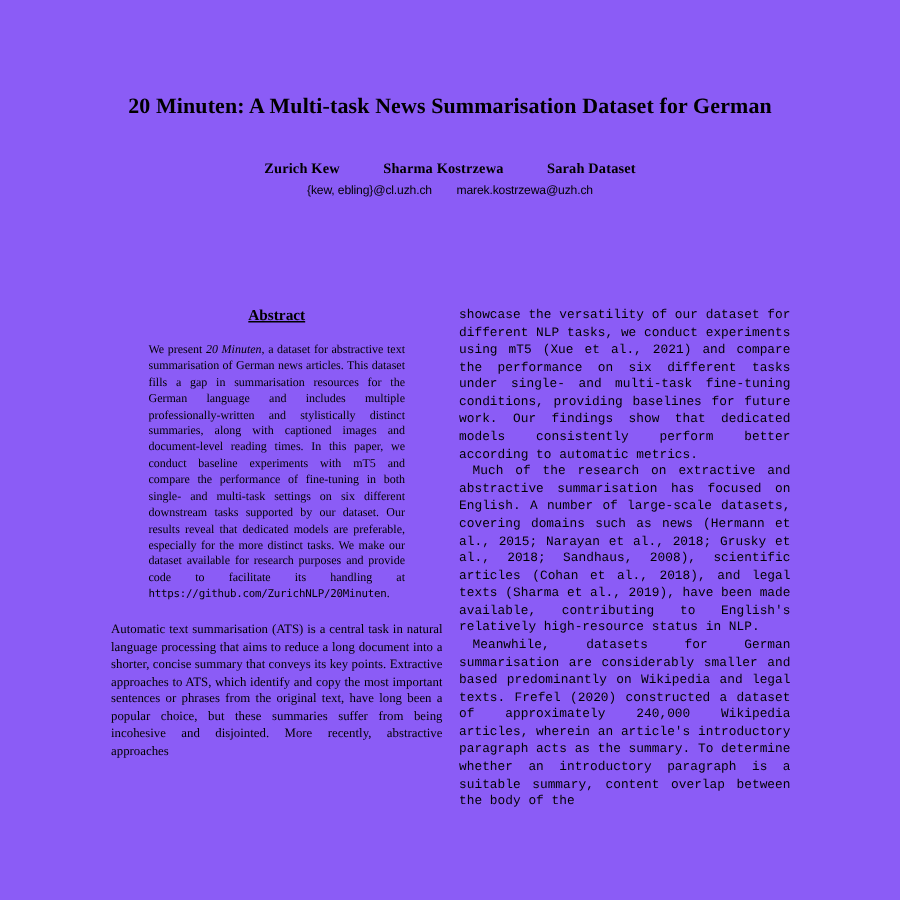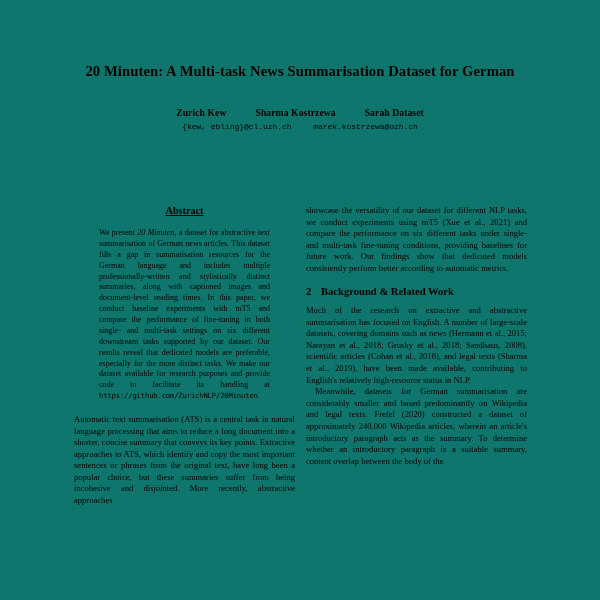--- a/index.html
+++ b/index.html
@@ -12,21 +12,21 @@
     height: 600px;
     overflow: hidden;
     font-family: "Liberation Serif", "DejaVu Serif", serif;
     color: #000000;
     -webkit-font-smoothing: antialiased;
   }
   .page {
     position: relative;
     width: 600px;
     height: 600px;
-    background: #0f766e;
+    background: #8b5cf6;
     overflow: hidden;
   }
 
   
   .masthead {
     padding-top: 62px;
     text-align: center;
   }
   .paper-title {
     font-size: 14.6px;
@@ -43,21 +43,21 @@
   }
   .author-name { display: inline-block; }
   .author-gap { display: inline-block; width: 24px; }
   .affiliation {
     margin-top: 4px;
     font-size: 9.6px;
     line-height: 1.32;
   }
   .emails {
     margin-top: 4px;
-    font-family: Liberation Mono, monospace;
+    font-family: Liberation Sans, sans-serif;
     font-size: 8.1px;
     letter-spacing: -0.1px;
   }
   .email-gap { display: inline-block; width: 12px; }
 
   
   .columns {
     position: absolute;
     top: 205px;
     left: 0;
@@ -66,21 +66,21 @@
     overflow: hidden;
   }
   .col {
     position: absolute;
     top: 0;
     width: 221px;
     height: 396px;
     overflow: hidden;
   }
   .col-left  { left: 74px; }
-  .col-right { left: 306px; }
+  .col-right { left: 306px; font-family: Liberation Mono, monospace; }
 
   .abstract-block {
     margin: 0 13px 0 13px;
   }
   .abstract-heading {
     text-align: center;
     font-size: 10.2px;
     font-weight: bold;
     margin: 0 0 9px 0;
     text-decoration: underline;
@@ -154,20 +154,19 @@
       </div>
 
 
       <p class="body-text tight">Automatic text summarisation (ATS) is a central task in natural language processing that aims to reduce a long document into a shorter, concise summary that conveys its key points. Extractive approaches to ATS, which identify and copy the most important sentences or phrases from the original text, have long been a popular choice, but these summaries suffer from being incohesive and disjointed. More recently, abstractive approaches</p>
     </div>
 
     <div class="col col-right">
 
       <p class="body-text tight">showcase the versatility of our dataset for different NLP tasks, we conduct experiments using mT5 (Xue et al., 2021) and compare the performance on six different tasks under single- and multi-task fine-tuning conditions, providing baselines for future work. Our findings show that dedicated models consistently perform better according to automatic metrics.</p>
 
-      <div class="numbered-heading"><span class="num">2</span><span>Background &amp; Related Work</span></div>
 
       <p class="body-text tight">Much of the research on extractive and abstractive summarisation has focused on English. A number of large-scale datasets, covering domains such as news (Hermann et al., 2015; Narayan et al., 2018; Grusky et al., 2018; Sandhaus, 2008), scientific articles (Cohan et al., 2018), and legal texts (Sharma et al., 2019), have been made available, contributing to English's relatively high-resource status in NLP.</p>
       <p class="body-text tight">Meanwhile, datasets for German summarisation are considerably smaller and based predominantly on Wikipedia and legal texts. Frefel (2020) constructed a dataset of approximately 240,000 Wikipedia articles, wherein an article's introductory paragraph acts as the summary. To determine whether an introductory paragraph is a suitable summary, content overlap between the body of the</p>
     </div>
 
   </div>
 </div>
 
 </body></html>

